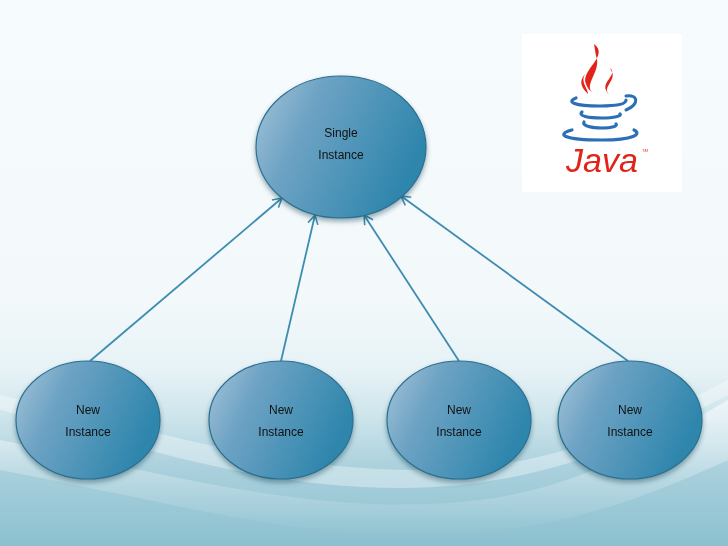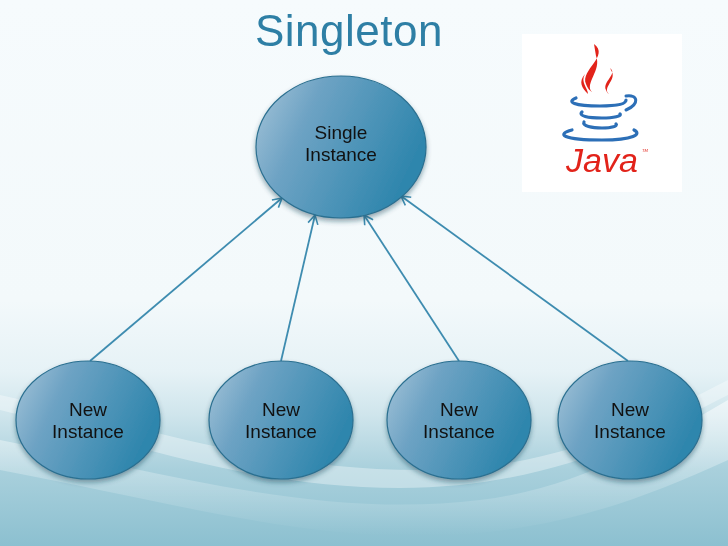--- a/index.html
+++ b/index.html
@@ -43,21 +43,21 @@
     }
     .java-logo svg { position: absolute; left: 0; top: 0; }
     .diagram {
       position: absolute;
       left: 0; top: 0;
       width: 728px; height: 546px;
     }
     .node-label {
       position: absolute;
       text-align: center;
-      font-size: 19px;
+      font-size: 12px;
       line-height: 22px;
       color: #111111;
       transform: translate(-50%, -50%);
       white-space: nowrap;
     }
   </style>
 </head>
 <body>
 
 <div class="slide">
@@ -66,21 +66,20 @@
     <defs>
       <linearGradient id="waveA" x1="0" y1="0" x2="0" y2="1">
         <stop offset="0" stop-color="#ffffff" stop-opacity="0.55"></stop>
         <stop offset="1" stop-color="#ffffff" stop-opacity="0"></stop>
       </linearGradient>
     </defs>
     <path d="M0 440 C 150 470, 320 520, 480 500 C 580 488, 660 440, 728 400 L728 460 C 640 500, 560 530, 440 536 C 300 540, 160 500, 0 470 Z" fill="url(#waveA)"></path>
     <path d="M0 395 C 120 420, 260 470, 420 470 C 560 470, 650 420, 728 380 L728 395 C 640 440, 540 488, 400 488 C 250 488, 120 440, 0 410 Z" fill="#ffffff" fill-opacity="0.35"></path>
   </svg>
 
-  <div class="title">Singleton</div>
 
   <div class="java-logo">
     <svg width="160" height="158" viewBox="0 0 160 158">
 
       <path d="M72 10 C 88 22, 58 36, 64 50 C 66 56, 70 58, 70 58 C 62 50, 80 36, 74 22 Z" fill="#e2231a"></path>
       <path d="M88 34 C 96 40, 80 48, 84 56 C 85 59, 87 60, 87 60 C 80 54, 94 46, 90 38 Z" fill="#e2231a"></path>
       <path d="M63 40 C 58 48, 66 54, 66 60 C 60 54, 56 48, 63 40 Z" fill="#e2231a"></path>
 
       <path d="M54 64 C 44 68, 52 72, 78 72 C 96 72, 104 70, 104 66" fill="none" stroke="#2c6fb7" stroke-width="3.2" stroke-linecap="round"></path>
       <path d="M104 62 C 116 60, 118 70, 104 76" fill="none" stroke="#2c6fb7" stroke-width="3" stroke-linecap="round"></path>

